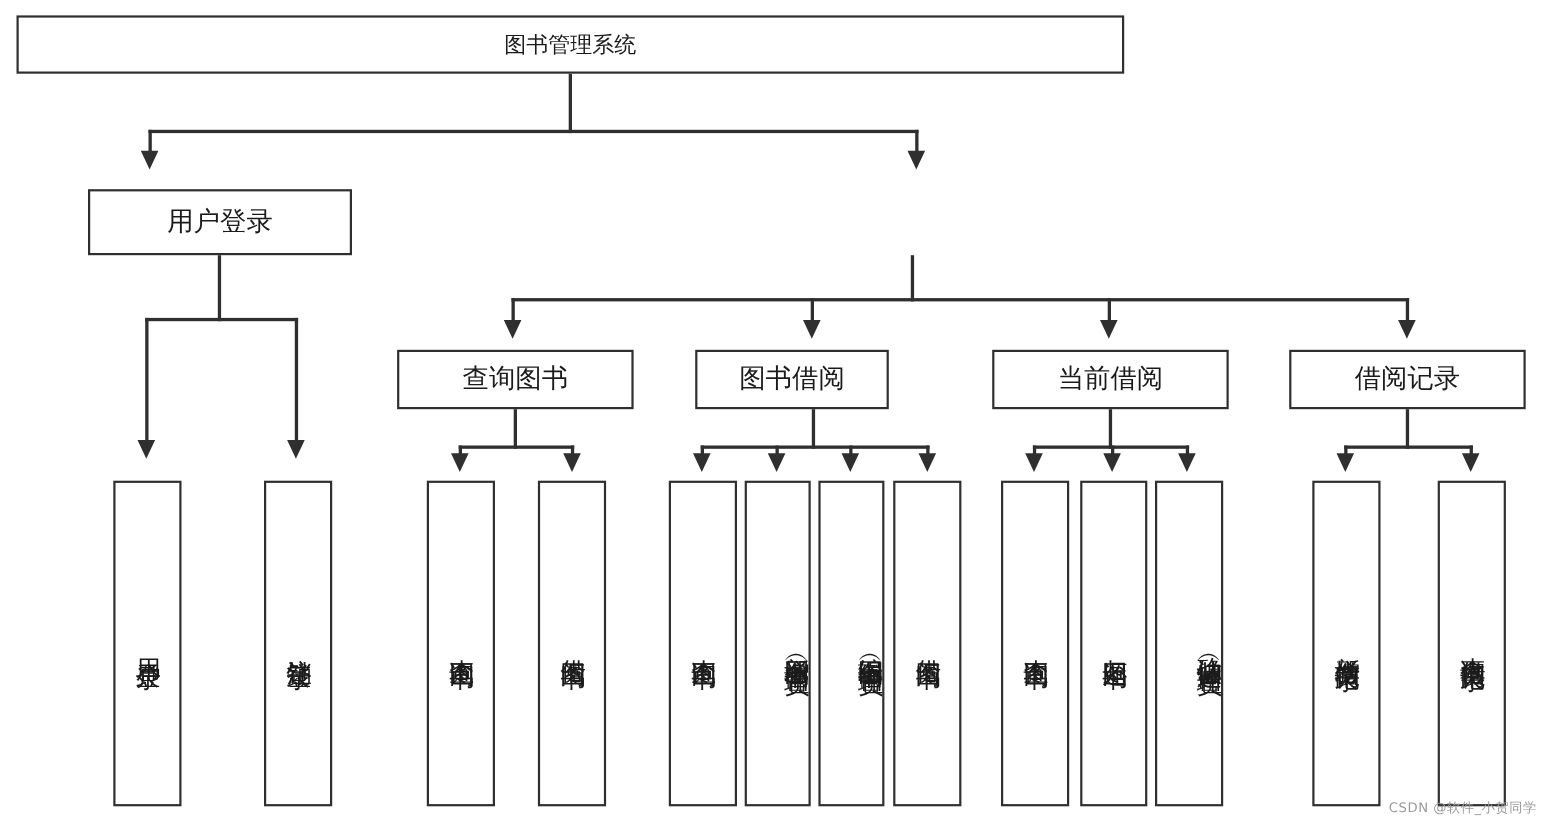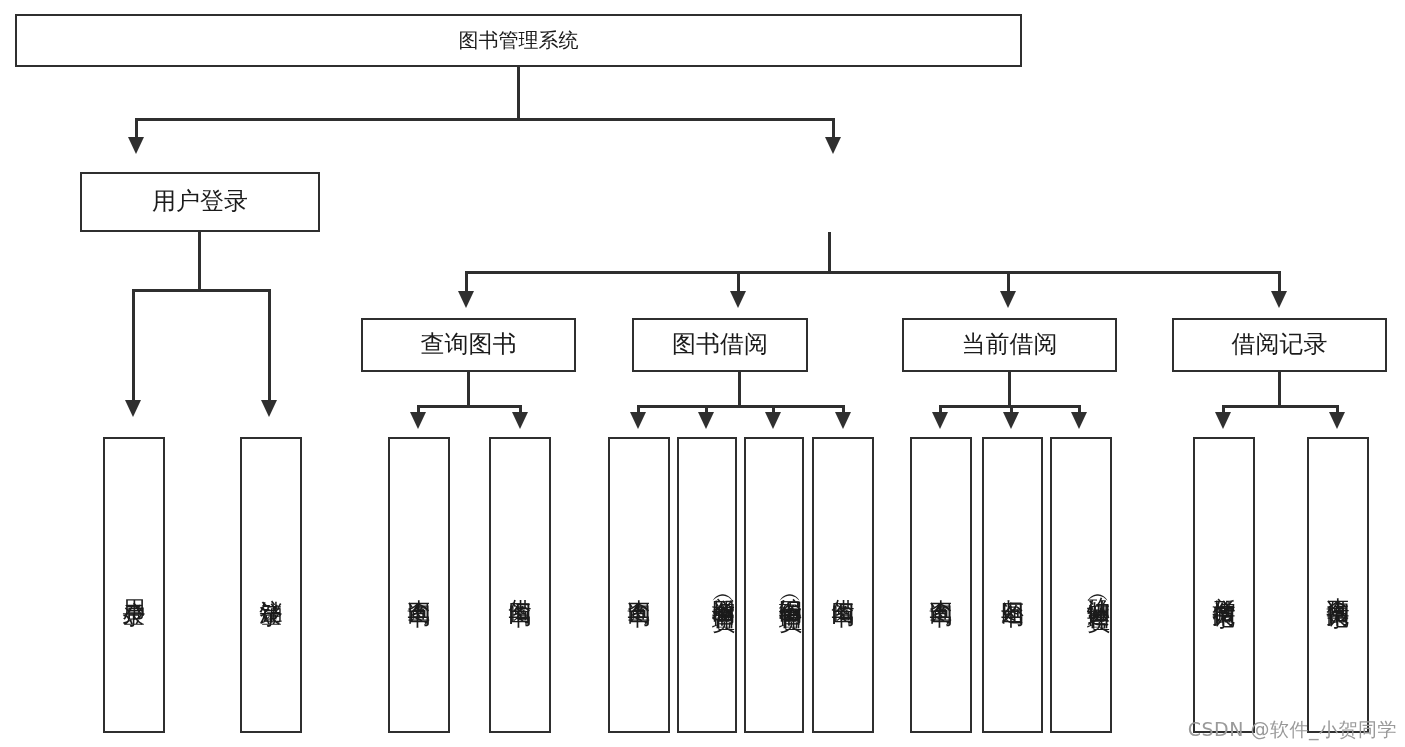--- a/index.html
+++ b/index.html
@@ -62,21 +62,21 @@
     width: 0;
     height: 0;
     border-left: 8px solid transparent;
     border-right: 8px solid transparent;
     border-top: 17px solid #2f2f2f;
   }
   #watermark {
     position: absolute;
     right: 8px;
     bottom: 4px;
-    font-size: 19px;
+    font-size: 12px;
     color: #9a9a9a;
     letter-spacing: 0.5px;
     white-space: nowrap;
     user-select: none;
   }
 </style>
 </head>
 <body>
 
 <div id="canvas">

